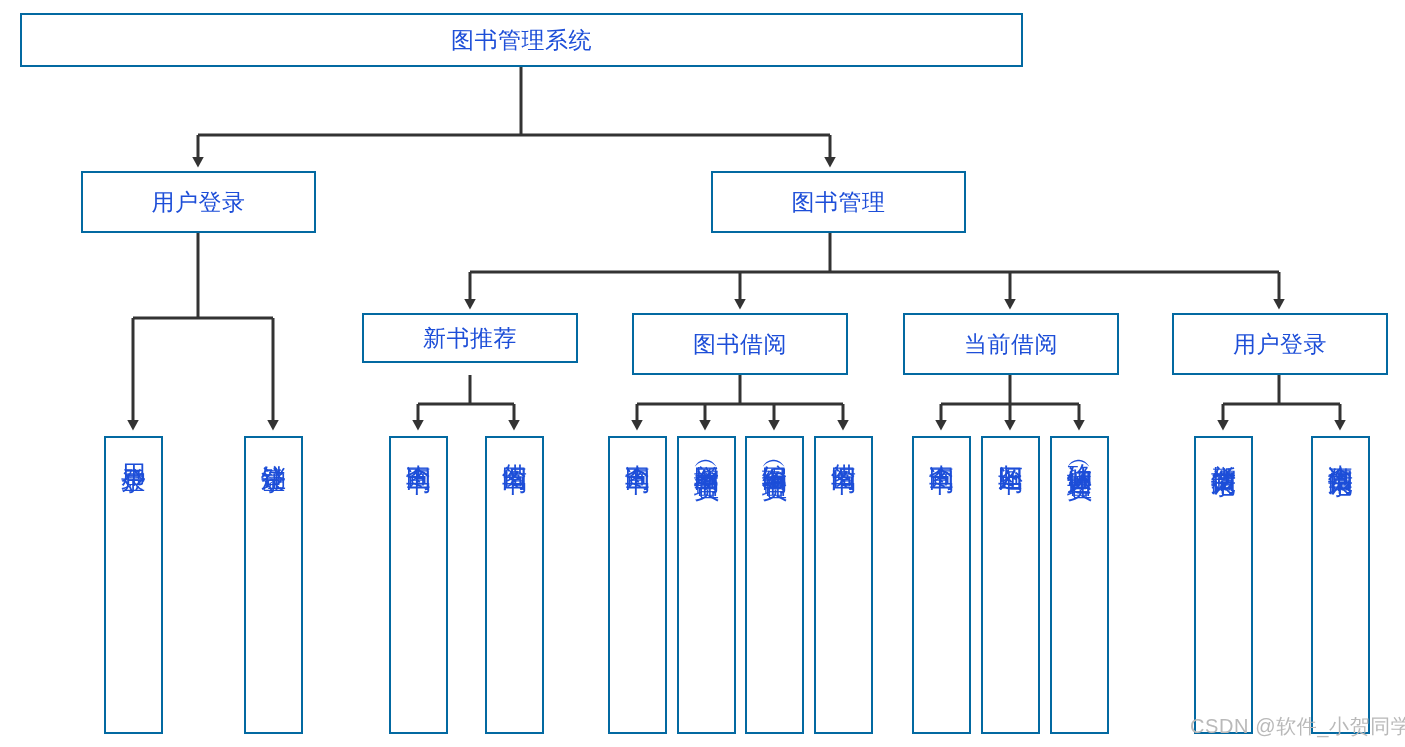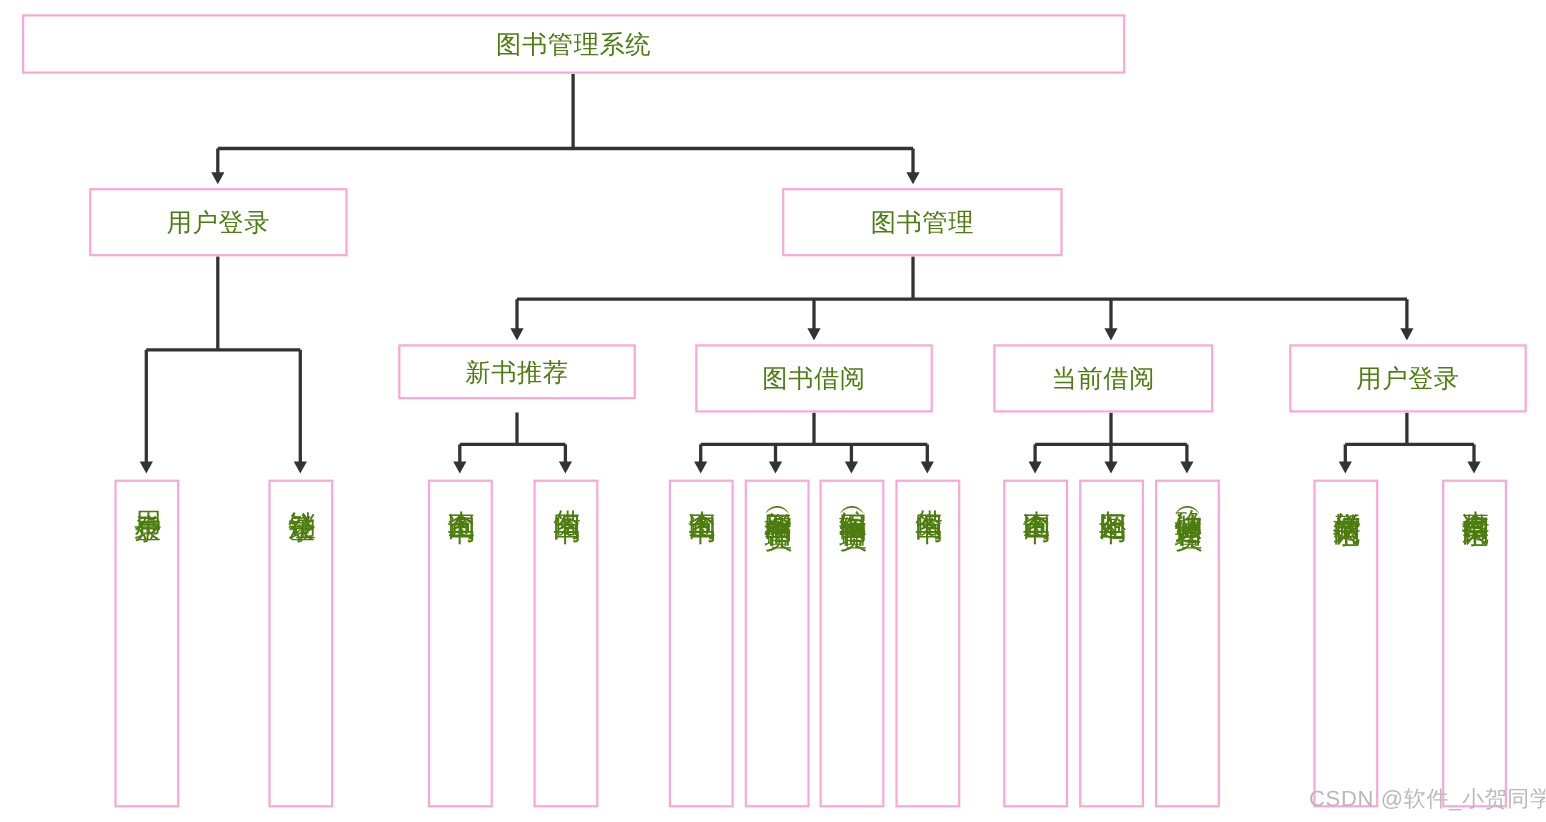--- a/index.html
+++ b/index.html
@@ -23,26 +23,26 @@
     left: 0;
     top: 0;
     width: 1405px;
     height: 747px;
     pointer-events: none;
   }
   .node {
     position: absolute;
     box-sizing: border-box;
     background: #ffffff;
-    border: 2px solid #f9a8d4;
+    border: 2px solid #0369a1;
     display: flex;
     align-items: center;
     justify-content: center;
     text-align: center;
-    color: #4d7c0f;
+    color: #1d4ed8;
     z-index: 3;
   }
   .node-label {
     display: block;
     line-height: 1.08;
     letter-spacing: 0.5px;
     white-space: pre;
   }
   
   .node.h .node-label {
@@ -136,21 +136,21 @@
   <div class="node h" style="left:711px; top:171px; width:255px; height:62px;">
     <span class="node-label">图书管理</span>
   </div>
 
   <div class="node h" style="left:362px; top:313px; width:216px; height:50px;">
     <span class="node-label">新书推荐</span>
   </div>
   <div class="node h" style="left:632px; top:313px; width:216px; height:62px;">
     <span class="node-label">图书借阅</span>
   </div>
-  <div class="node h" style="left:903px; top:313px; width:200px; height:62px;">
+  <div class="node h" style="left:903px; top:313px; width:216px; height:62px;">
     <span class="node-label">当前借阅</span>
   </div>
   <div class="node h" style="left:1172px; top:313px; width:216px; height:62px;">
     <span class="node-label">用户登录</span>
   </div>
 
   <div class="node v" style="left:104px; top:436px; width:59px; height:298px;">
     <span class="node-label">用户登录</span>
   </div>
   <div class="node v" style="left:244px; top:436px; width:59px; height:298px;">

